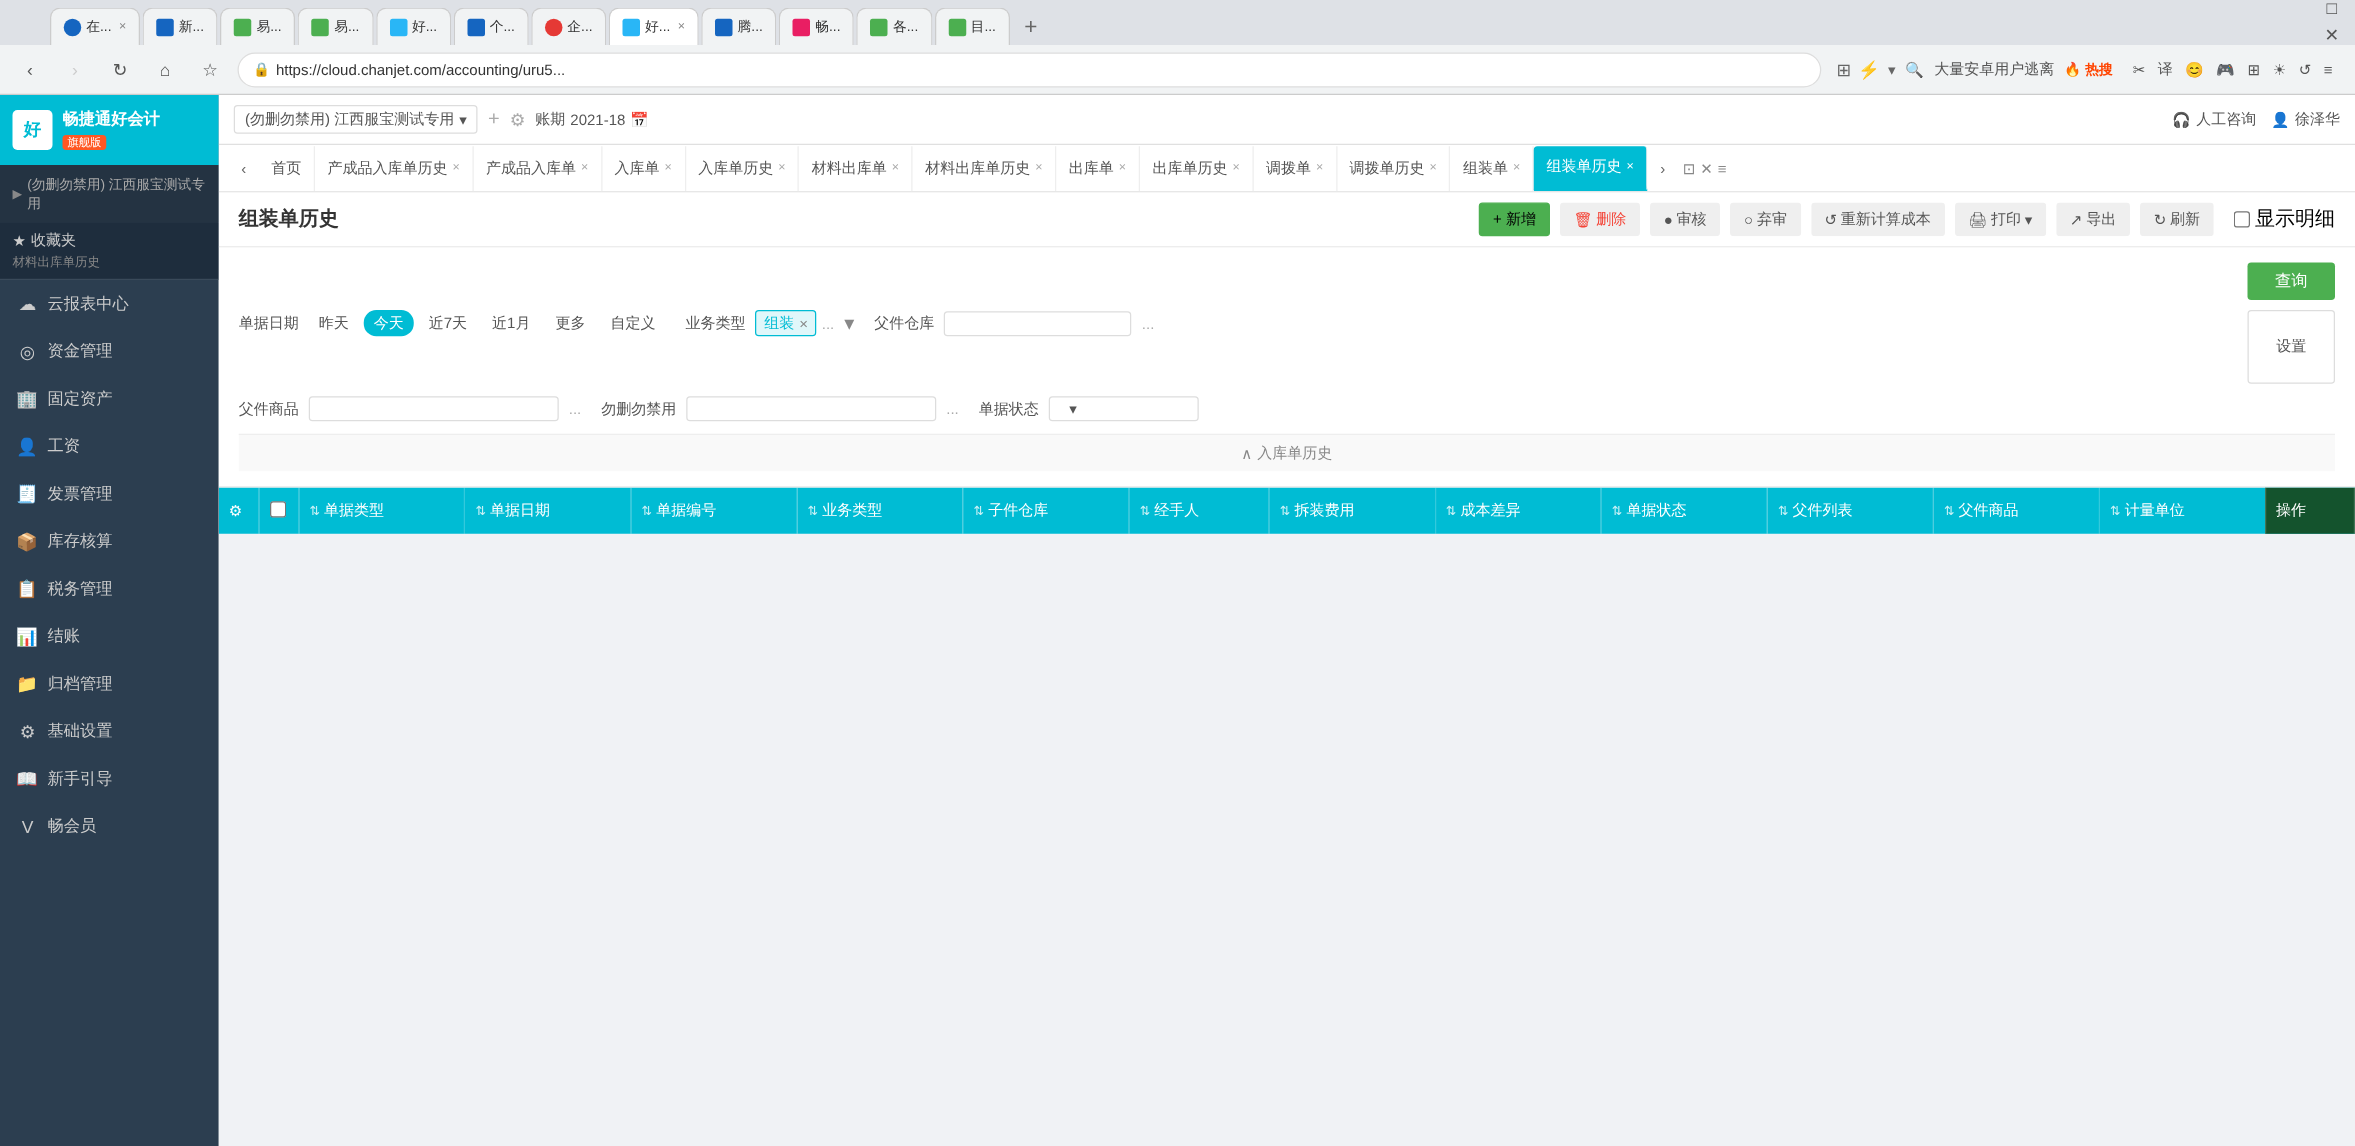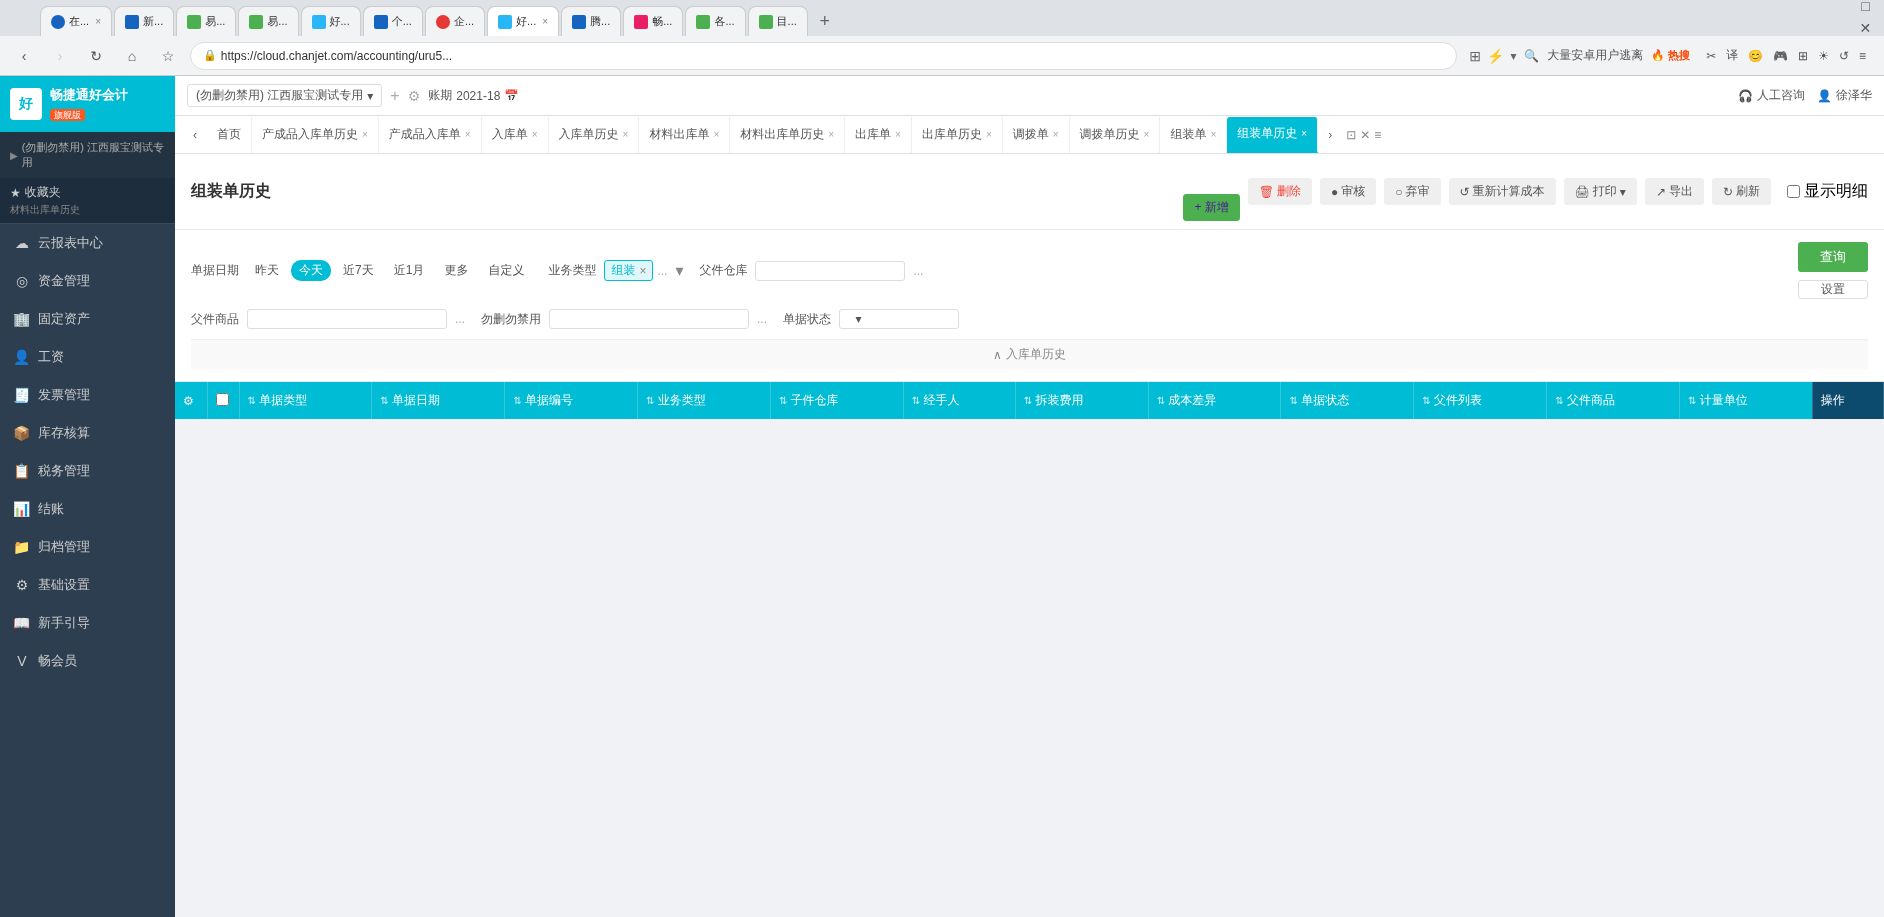--- a/index.html
+++ b/index.html
@@ -47,21 +47,21 @@
     .nav-tab { display: flex; align-items: center; padding: 0 10px; height: 36px; font-size: 12px; color: #555; cursor: pointer; white-space: nowrap; border-right: 1px solid #eee; }
     .nav-tab.active { color: #00bcd4; border-bottom: 2px solid #00bcd4; }
     .nav-tab .tab-x { margin-left: 4px; color: #aaa; font-size: 10px; }
     .nav-scroll-btn { width: 24px; height: 24px; display: flex; align-items: center; justify-content: center; cursor: pointer; color: #666; font-size: 12px; flex-shrink: 0; }
 
     
     .page-header { display: flex; align-items: center; justify-content: space-between; padding: 8px 16px; background: #fff; border-bottom: 1px solid #e8e8e8; flex-shrink: 0; }
     .page-title { font-size: 16px; font-weight: bold; color: #333; }
     .toolbar { display: flex; align-items: center; gap: 8px; }
     .toolbar-btn { display: flex; align-items: center; gap: 3px; padding: 4px 10px; font-size: 12px; color: #555; cursor: pointer; border: 1px solid transparent; border-radius: 3px; }
-    .toolbar-btn.primary { background: #4caf50; color: #4c1d95; border-color: #4caf50; margin-top: 32px; }
+    .toolbar-btn.primary { background: #4caf50; color: #000000; border-color: #4caf50; }
     .toolbar-btn.danger { color: #f44336; }
 
     
     .filter-area { background: #fff; padding: 12px 16px; border-bottom: 1px solid #e8e8e8; flex-shrink: 0; }
     .filter-row { display: flex; align-items: center; gap: 16px; margin-bottom: 10px; flex-wrap: wrap; }
     .filter-item { display: flex; align-items: center; gap: 8px; }
     .filter-label { font-size: 12px; color: #555; white-space: nowrap; }
     .date-filter { display: flex; align-items: center; gap: 4px; }
     .date-btn { padding: 2px 8px; font-size: 12px; color: #555; cursor: pointer; border-radius: 3px; }
     .date-btn.active { background: #00bcd4; color: #fff; border-radius: 10px; font-family: Liberation Mono, monospace; }
@@ -76,25 +76,25 @@
     .table-area { flex: 1; overflow: auto; }
     .data-table { width: 100%; border-collapse: collapse; }
     .table-header { background: #00bcd4; }
     .table-header th { padding: 10px 8px; font-size: 12px; color: #fff; text-align: left; white-space: nowrap; border-right: 1px solid rgba(255,255,255,0.2); font-weight: normal; cursor: pointer; }
     .table-header th .sort-arrows { font-size: 10px; opacity: 0.8; }
     .th-gear { width: 32px; text-align: center; }
     .th-check { width: 32px; text-align: center; }
     .empty-row td { height: 300px; text-align: center; color: #aaa; font-size: 13px; }
 
     
-    .th-action { background: #0c4a6e; }
+    .th-action { background: #14532d; }
 
     
     .query-btn { background: #4caf50; color: #fff; border: none; border-radius: 3px; padding: 6px 16px; font-size: 13px; cursor: pointer; display: block; width: 70px; }
-    .set-btn { background: #fff; color: #555; border: 1px solid #ddd; border-radius: 3px; padding: 0 16px; font-size: 12px; cursor: pointer; display: block; width: 70px; margin-top: 4px; }
+    .set-btn { background: #fff; color: #555; border: 1px solid #ddd; border-radius: 3px; padding: 20px 16px; font-size: 12px; cursor: pointer; display: block; width: 70px; margin-top: 4px; }
 
     
     ::-webkit-scrollbar { width: 6px; height: 6px; }
     ::-webkit-scrollbar-track { background: #f1f1f1; }
     ::-webkit-scrollbar-thumb { background: #ccc; border-radius: 3px; }
     .show-detail-area { display: flex; align-items: center; gap: 4px; margin-left: 8px; }
 
     .top-bar-right { display: flex; align-items: center; gap: 12px; font-size: 12px; color: #555; }
 
     .app-top-header { display: flex; align-items: center; justify-content: space-between; background: #fff; padding: 4px 12px; border-bottom: 1px solid #e0e0e0; height: 40px; flex-shrink: 0; }

